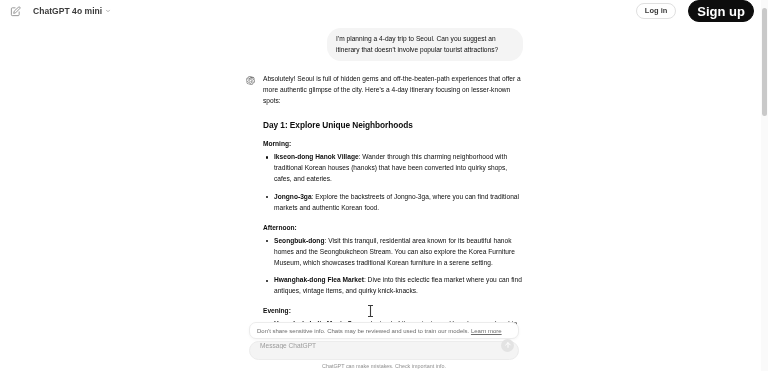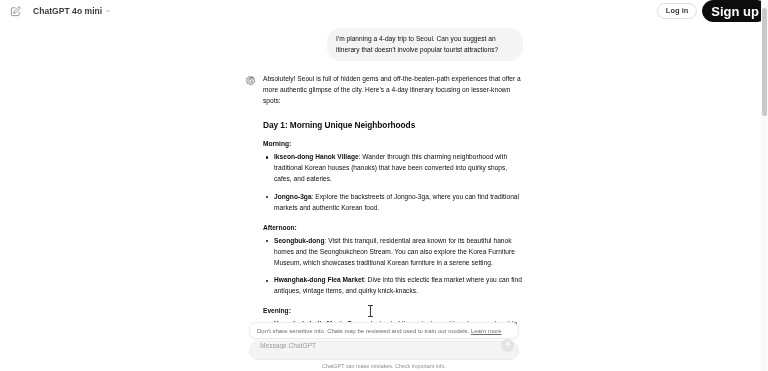--- a/index.html
+++ b/index.html
@@ -23,21 +23,21 @@
     color:#8f8f8f; cursor:pointer; border-radius:3px;
   }
   .icon-btn svg { display:block; }
   .model-pill {
     display:flex; align-items:center; gap:3px;
     font-size:8.5px; font-weight:600; color:#3b3b3b;
     padding:2px 4px; border-radius:5px; cursor:pointer; letter-spacing:.05px;
   }
   .chev { width:6px; height:6px; display:block; color:#9b9b9b; }
   .topbar-right {
-    margin-left:auto; display:flex; align-items:center; gap:5px; 
+    margin-left:auto; display:flex; align-items:center; gap:12px; padding-right:14px;
   }
   .btn-login {
     font-size:7.5px; font-weight:600; color:#3b3b3b;
     padding:3.5px 8px; border:1px solid #e0e0e0; border-radius:999px;
     background:#fff; cursor:pointer; line-height:1;
   }
   .btn-signup {
     font-size:13px; font-weight:600; color:#fff;
     padding:3.5px 8px; border:1px solid #0d0d0d; border-radius:999px;
     background:#0d0d0d; cursor:pointer; line-height:1;
@@ -187,21 +187,21 @@
       <div class="row assist-row">
         <div class="assist-inner">
           <div class="avatar">
             <svg width="9" height="9" viewBox="0 0 24 24" fill="currentColor">
               <path d="M22.28 9.82a5.99 5.99 0 0 0-.52-4.91 6.05 6.05 0 0 0-6.51-2.9A6.07 6.07 0 0 0 4.98 4.18a5.99 5.99 0 0 0-4 2.9 6.05 6.05 0 0 0 .74 7.1 5.98 5.98 0 0 0 .51 4.91 6.05 6.05 0 0 0 6.52 2.9A5.99 5.99 0 0 0 13.26 24a6.06 6.06 0 0 0 5.77-4.21 5.99 5.99 0 0 0 4-2.9 6.06 6.06 0 0 0-.75-7.07zM13.26 22.43a4.48 4.48 0 0 1-2.88-1.04l.14-.08 4.78-2.76a.79.79 0 0 0 .39-.68v-6.74l2.02 1.17a.07.07 0 0 1 .04.05v5.58a4.5 4.5 0 0 1-4.49 4.5zM3.6 18.3a4.47 4.47 0 0 1-.54-3.01l.14.09 4.79 2.76a.77.77 0 0 0 .78 0l5.84-3.37v2.33a.08.08 0 0 1-.03.06L9.74 19.9a4.5 4.5 0 0 1-6.14-1.6zM2.34 7.9a4.49 4.49 0 0 1 2.35-1.97V11.6a.77.77 0 0 0 .38.67l5.82 3.36L8.87 16.8a.07.07 0 0 1-.07 0l-4.83-2.79A4.5 4.5 0 0 1 2.34 7.9zm16.61 3.87L13.1 8.38 15.12 7.2a.07.07 0 0 1 .07 0l4.83 2.79a4.49 4.49 0 0 1-.68 8.1v-5.68a.78.78 0 0 0-.4-.66zm2.01-3.02l-.14-.09-4.78-2.79a.78.78 0 0 0-.79 0L9.41 10.25V7.91a.07.07 0 0 1 .03-.06l4.83-2.78a4.5 4.5 0 0 1 6.68 4.66zM8.31 12.86L6.3 11.7a.08.08 0 0 1-.04-.06V6.07a4.5 4.5 0 0 1 7.38-3.45l-.14.08L8.72 5.46a.79.79 0 0 0-.4.68zm1.1-2.35L12.01 9l2.61 1.5v3l-2.6 1.5-2.61-1.5z"></path>
             </svg>
           </div>
           <div class="assist-body">
             <p>Absolutely! Seoul is full of hidden gems and off-the-beaten-path experiences that offer a more authentic glimpse of the city. Here's a 4-day itinerary focusing on lesser-known spots:</p>
             <div id="days-root">
-                <h3 class="day">Day 1: Morning Unique Neighborhoods</h3>
+                <h3 class="day">Day 1: Explore Unique Neighborhoods</h3>
                 <div class="part-label">Morning:</div>
                 <ul class="bullets">
                   <li><span class="b">Ikseon-dong Hanok Village</span><span>: Wander through this charming neighborhood with traditional Korean houses (hanoks) that have been converted into quirky shops, cafes, and eateries.</span></li>
                   <li><span class="b">Jongno-3ga</span><span>: Explore the backstreets of Jongno-3ga, where you can find traditional markets and authentic Korean food.</span></li>
                 </ul>
                 <div class="part-label">Afternoon:</div>
                 <ul class="bullets">
                   <li><span class="b">Seongbuk-dong</span><span>: Visit this tranquil, residential area known for its beautiful hanok homes and the Seongbukcheon Stream. You can also explore the Korea Furniture Museum, which showcases traditional Korean furniture in a serene setting.</span></li>
                   <li><span class="b">Hwanghak-dong Flea Market</span><span>: Dive into this eclectic flea market where you can find antiques, vintage items, and quirky knick-knacks.</span></li>
                 </ul>

